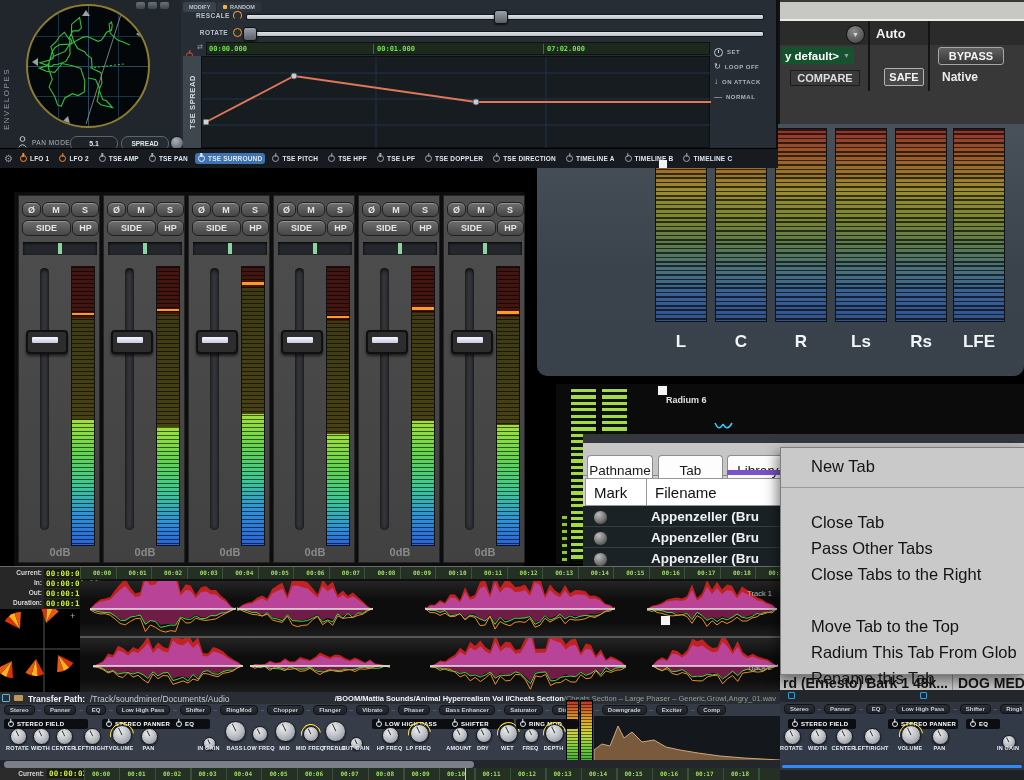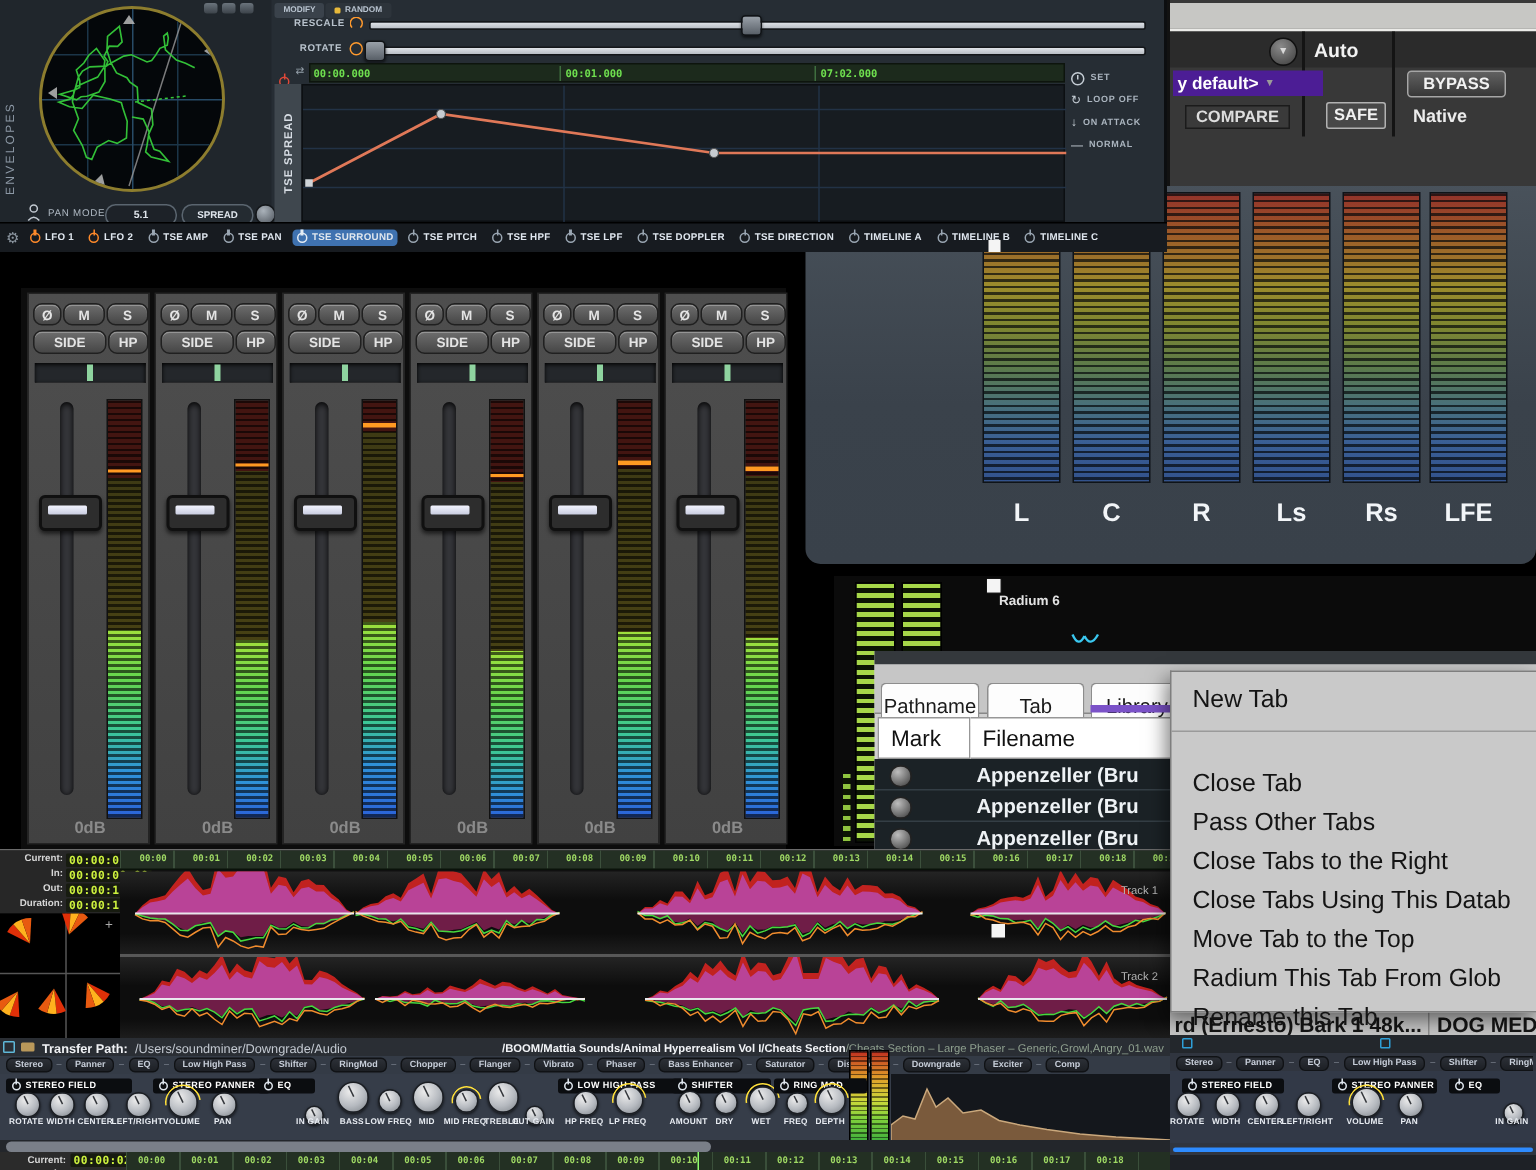--- a/index.html
+++ b/index.html
@@ -29,21 +29,21 @@
  display:flex;align-items:center;gap:3px;padding:0 4px;letter-spacing:.3px;white-space:nowrap}
 .knob{position:absolute;border-radius:50%;border:1px solid #1b1e23;
  background:radial-gradient(circle at 38% 30%,#ececec,#b6bac0 55%,#7c8187);
  box-shadow:0 1px 2px rgba(0,0,0,.65)}
 .knob::after{content:"";position:absolute;left:50%;top:1px;width:1.4px;height:42%;background:#34373c;
  transform:translateX(-50%) rotate(-26deg);transform-origin:50% 100%}
 .knob.arc::before{content:"";position:absolute;inset:-3px;border-radius:50%;border:1.6px solid transparent;
  border-top-color:#ffe03a;border-left-color:#ffe03a;transform:rotate(36deg)}
 .klab{position:absolute;width:44px;text-align:center;color:#e9edf3;font-size:5.5px;font-weight:bold;letter-spacing:.2px;white-space:nowrap}
 
-.cmi{position:absolute;left:0;width:100%;height:24px;display:flex;align-items:center;padding-left:14px;
+.cmi{position:absolute;left:0;width:100%;height:24px;display:flex;align-items:center;padding-left:30px;
  box-sizing:border-box;color:#141414;font-size:16.5px}
 
 .btab{position:absolute;top:12px;height:29px;background:#fdfdfd;border:1px solid #8d8d8d;border-bottom:none;
  border-radius:4px 4px 0 0;display:flex;align-items:center;justify-content:center;font-size:13.5px;color:#1a1a1a;box-sizing:border-box}
 .brow{position:absolute;left:0;width:100%;height:21px;border-bottom:1px solid #343e45;box-sizing:border-box}
 .mark{position:absolute;left:10px;top:4px;width:13px;height:13px;border-radius:50%;
  background:radial-gradient(circle at 35% 28%,#bdbdbd,#6e6e6e 60%,#383838);border:1px solid #222}
 
 .ico-clock{display:inline-block;width:7px;height:7px;border:1px solid #c4ccd4;border-radius:50%;position:relative;flex:none}
 .ico-clock::after{content:"";position:absolute;left:2.6px;top:1px;width:1px;height:3px;background:#c4ccd4}
@@ -79,21 +79,21 @@
 
   <div class="a" id="pt-win" style="left:778px;top:0;width:246px;height:124px;background:#383838;border-left:2px solid #121212;box-sizing:border-box">
     <div class="a" style="left:0;top:2px;width:246px;height:17px;background:#c7c7c4"></div>
     <div class="a" style="left:0;top:19px;width:246px;height:2px;background:#ebebe8"></div>
     <div class="a" style="left:0;top:21px;width:246px;height:24px;background:#2b2b2b"></div>
     <div class="a" style="left:88px;top:21px;width:2px;height:70px;background:#141414"></div>
     <div class="a" style="left:148px;top:21px;width:2px;height:70px;background:#141414"></div>
     <div class="a" style="left:66px;top:25px;width:17px;height:17px;border-radius:50%;
       background:radial-gradient(circle at 40% 30%,#8a8a8a,#3c3c3c);border:1px solid #101010;display:flex;align-items:center;justify-content:center;color:#d8d8d8;font-size:7px">▼</div>
     <div class="a b" style="left:96px;top:26px;font-size:13px;color:#f2f2f2">Auto</div>
-    <div class="a f" style="left:2px;top:47px;width:100px;height:17px;background:#4c1d95;color:#fff;font-size:11.5px;font-weight:bold;padding-left:3px;box-sizing:border-box">
+    <div class="a f" style="left:2px;top:47px;width:72px;height:17px;background:#14532d;color:#fff;font-size:11.5px;font-weight:bold;padding-left:3px;box-sizing:border-box">
       <span>y default&gt;</span>
       <span style="color:#9a9a9a;font-size:7px;margin-left:4px">▼</span>
     </div>
     <div class="ptbtn" style="left:158px;top:47px;width:66px;height:18px;font-size:11px;border:1px solid #a6a6a6;border-radius:3px;background:linear-gradient(#616161,#373737)">BYPASS</div>
     <div class="ptbtn" style="left:10px;top:70px;width:70px;height:16px;font-size:11px;background:#3a3a3a;border:1px solid #1b1b1b;color:#dedede">COMPARE</div>
     <div class="ptbtn" style="left:104px;top:68px;width:40px;height:18px;font-size:11px;border:1px solid #b2b2b2;border-radius:2px;background:#484848">SAFE</div>
     <div class="a b" style="left:162px;top:70px;font-size:12px;color:#ececec">Native</div>
   </div>
 
   <div class="a" id="radium" style="left:556px;top:384px;width:468px;height:180px;background:#0b0b0b">
@@ -360,36 +360,35 @@
           <polyline points="350.0,28.9 355.0,29.6 360.1,30.1 365.1,31.3 370.1,32.9 375.1,33.3 380.2,35.7 385.2,34.2 390.2,37.9 395.2,36.9 400.3,39.1 405.3,37.0 410.3,34.0 415.3,40.2 420.4,37.1 425.4,37.6 430.4,37.1 435.4,33.9 440.5,35.4 445.5,40.9 450.5,45.7 455.5,35.3 460.6,34.4 465.6,33.9 470.6,42.9 475.6,42.5 480.7,39.4 485.7,38.4 490.7,38.1 495.7,38.7 500.8,34.2 505.8,37.3 510.8,35.5 515.8,32.0 520.9,36.5 525.9,29.3 530.9,32.9 535.9,30.0 541.0,29.5 546.0,29.3 " fill="none" stroke="#46d83e" stroke-width="1"></polyline>
           <polyline points="350.0,28.8 355.0,29.2 360.1,32.4 365.1,30.6 370.1,31.4 375.1,34.3 380.2,38.9 385.2,36.6 390.2,42.8 395.2,39.4 400.3,43.6 405.3,40.0 410.3,35.5 415.3,46.3 420.4,38.0 425.4,42.8 430.4,42.5 435.4,36.4 440.5,36.9 445.5,42.0 450.5,51.2 455.5,37.9 460.6,38.9 465.6,36.4 470.6,47.5 475.6,44.9 480.7,44.5 485.7,41.1 490.7,43.9 495.7,44.1 500.8,36.7 505.8,40.6 510.8,40.0 515.8,32.7 520.9,38.5 525.9,32.9 530.9,34.4 535.9,32.3 541.0,31.8 546.0,29.0 " fill="none" stroke="#f08c2e" stroke-width="1"></polyline>
           <line x1="350" y1="28" x2="546" y2="28" stroke="#eef0f4" stroke-width="1.4" opacity="0.95"></line>
           <polygon points="572,28 572.0,28.0 577.0,22.3 582.1,19.2 587.1,21.8 592.2,12.0 597.2,12.9 602.2,17.0 607.3,11.9 612.3,0.8 617.4,3.3 622.4,1.3 627.4,6.5 632.5,10.1 637.5,9.2 642.6,-3.4 647.6,3.0 652.6,12.5 657.7,2.9 662.7,14.1 667.8,18.0 672.8,15.8 677.8,18.6 682.9,20.1 687.9,21.5 693.0,25.3 698.0,28.0 698,28" fill="#d42420" opacity="0.9"></polygon>
           <polygon points="572,28 572.0,28.0 577.0,23.6 582.1,21.2 587.1,23.3 592.2,15.7 597.2,16.4 602.2,19.5 607.3,15.6 612.3,7.1 617.4,9.0 622.4,7.5 627.4,11.5 632.5,14.2 637.5,13.5 642.6,3.8 647.6,8.8 652.6,16.1 657.7,8.7 662.7,17.3 667.8,20.3 672.8,18.6 677.8,20.7 682.9,21.9 687.9,23.0 693.0,25.9 698.0,28.0 698,28" fill="#b8469e" opacity="0.95"></polygon>
           <polygon points="572,28 572.0,28.0 577.0,30.2 582.1,31.4 587.1,30.4 592.2,34.2 597.2,33.8 602.2,32.2 607.3,34.2 612.3,38.4 617.4,37.5 622.4,38.3 627.4,36.3 632.5,34.9 637.5,35.2 642.6,40.1 647.6,37.6 652.6,34.0 657.7,37.6 662.7,33.3 667.8,31.9 672.8,32.7 677.8,31.6 682.9,31.0 687.9,30.5 693.0,29.0 698.0,28.0 698,28" fill="#7a1f4e" opacity="0.9"></polygon>
           <polyline points="572.0,27.3 577.0,30.6 582.1,32.9 587.1,29.2 592.2,33.7 597.2,33.2 602.2,31.5 607.3,34.9 612.3,38.8 617.4,38.2 622.4,38.4 627.4,36.4 632.5,37.0 637.5,35.9 642.6,40.9 647.6,37.5 652.6,33.2 657.7,37.7 662.7,32.8 667.8,31.0 672.8,33.0 677.8,31.0 682.9,32.7 687.9,29.6 693.0,29.5 698.0,26.7 " fill="none" stroke="#46d83e" stroke-width="1"></polyline>
           <polyline points="572.0,27.4 577.0,30.4 582.1,32.3 587.1,30.9 592.2,35.5 597.2,36.8 602.2,34.5 607.3,36.1 612.3,42.5 617.4,42.8 622.4,42.9 627.4,38.9 632.5,37.6 637.5,37.1 642.6,45.8 647.6,40.6 652.6,37.6 657.7,43.4 662.7,35.1 667.8,34.3 672.8,33.5 677.8,34.1 682.9,33.5 687.9,30.4 693.0,29.6 698.0,26.8 " fill="none" stroke="#f08c2e" stroke-width="1"></polyline>
           <line x1="572" y1="28" x2="698" y2="28" stroke="#eef0f4" stroke-width="1.4" opacity="0.95"></line>
         </svg>
-        <div style="position: absolute; right: 8px; top: 8px; font-size: 7.5px; color: rgb(180, 180, 180);">Track 2</div>
+        <div style="position: absolute; right: 8px; top: 25px; font-size: 7.5px; color: rgb(180, 180, 180);">Track 2</div>
       </div>
   </div>
 
   <div class="a f" id="file-row" style="left:780px;top:671px;width:244px;height:22px;background:#c6c6c6;border-top:1px solid #9a9a9a;box-sizing:border-box">
     <span class="a" style="left:3px;top:3px;font-size:14px;font-weight:600;color:#151515;white-space:nowrap">rd (Ernesto) Bark 1 48k...</span>
     <span class="a" style="left:172px;top:2px;width:1px;height:18px;background:#8f8f8f"></span>
     <span class="a" style="left:178px;top:3px;font-size:14px;font-weight:600;color:#151515;white-space:nowrap">DOG MED</span>
   </div>
 
   <div class="a" id="ctx" style="left:780px;top:447px;width:244px;height:228px;background:#c9c9c9;border:1px solid #7e7e7e;border-right:none;box-sizing:border-box;box-shadow:-3px 5px 12px rgba(0,0,0,.5)">
       <div class="cmi" style="top: 6px;">New Tab</div>
       <div class="cmi" style="top: 62px;">Close Tab</div>
       <div class="cmi" style="top: 88px;">Pass Other Tabs</div>
       <div class="cmi" style="top: 114px;">Close Tabs to the Right</div>
-      <div class="cmi" style="top: 140px;">Close Tabs Using This Datab</div>
       <div class="cmi" style="top: 166px;">Move Tab to the Top</div>
       <div class="cmi" style="top: 192px;">Radium This Tab From Glob</div>
       <div class="cmi" style="top: 218px;">Rename this Tab</div>
       <div style="position: absolute; left: 0px; top: 39px; width: 100%; height: 1px; background: rgb(154, 154, 154);"></div>
     </div>
 
   <div class="a" id="tse" style="left:0;top:0;width:778px;height:168px;background:#262d34;border-right:2px solid #0c0e10;box-sizing:border-box">
     <div class="a" style="left:0;top:0;width:181px;height:148px;background:#20262c"></div>
     <div class="a vtext" style="left:2px;top:38px;height:92px;color:#8d99a6;font-size:8px;letter-spacing:1.5px">ENVELOPES</div>
     
@@ -542,21 +541,21 @@
           <span>TIMELINE C</span>
         </div>
       </div>
   </div>
 
   <div class="a" id="rack-left" style="left:0;top:692px;width:780px;height:88px;background:#343b46">
     <div class="a f" style="left:0;top:0;width:780px;height:12px;background:#2a2e34">
       <span class="a" style="left:2px;top:2px;width:8px;height:8px;border:1px solid #5fb8d8;border-radius:1px;box-sizing:border-box"></span>
       <span class="a" style="left:14px;top:3px;width:9px;height:6px;background:#b9985a;border-radius:1px"></span>
       <span class="a b" style="left:28px;top:2px;font-size:8.5px;color:#f0f2f5">Transfer Path:</span>
-      <span class="a" style="left:90px;top:2px;font-size:8.5px;color:#c4cad2">/Users/soundminer/Downgrade/Audio</span>
+      <span class="a" style="left:90px;top:2px;font-size:8.5px;color:#c4cad2">/Track/soundminer/Documents/Audio</span>
       <span class="a" style="left:300px;top:2px;width:476px;text-align:right;font-size:7.5px;white-space:nowrap">
         <span class="b" style="color:#f2f4f7">/BOOM/Mattia Sounds/Animal Hyperrealism Vol I/Cheats Section</span><span style="color:#8fa08f">/Cheats Section – Large Phaser – Generic,Growl,Angry_01.wav</span>
       </span>
     </div>
     <div class="a f" id="chain-left" style="left:0;top:12px;width:778px;height:12px;gap:3px;padding-left:4px;overflow:hidden">
         <span class="chip">Stereo</span>
         <span class="dash">–</span>
         <span class="chip">Panner</span>
         <span class="dash">–</span>
         <span class="chip">EQ</span>

